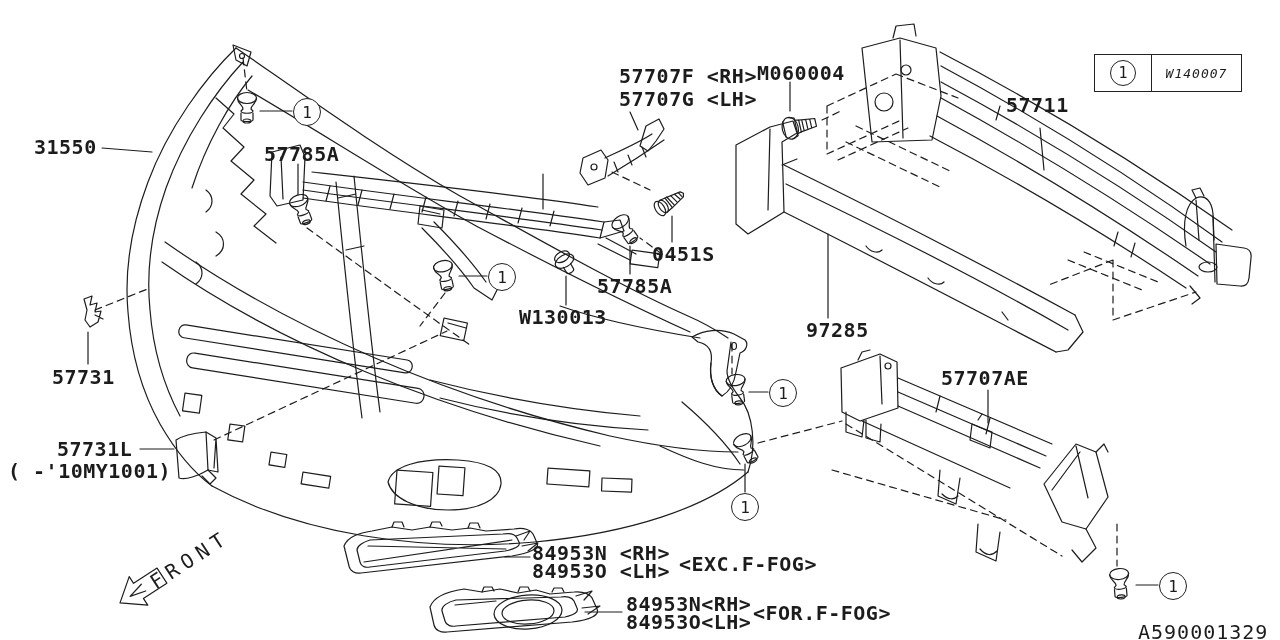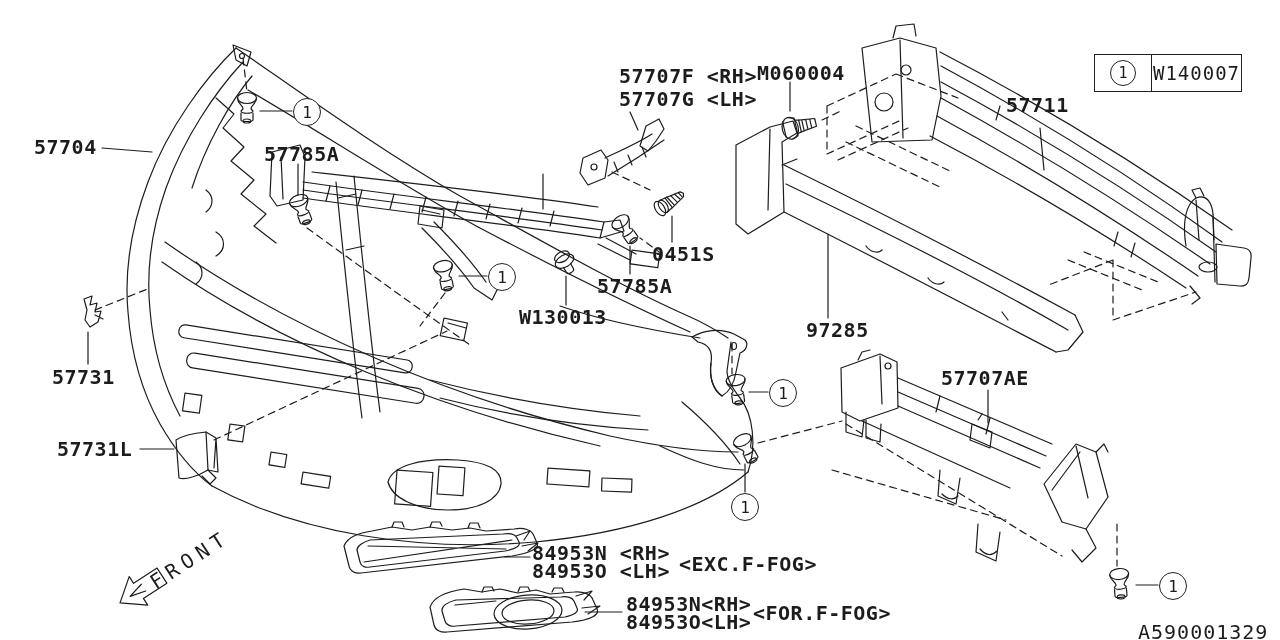--- a/index.html
+++ b/index.html
@@ -6,21 +6,21 @@
   #stage{position:relative;width:1280px;height:640px;background:#ffffff;overflow:hidden;
          font-family:"DejaVu Sans Mono","Liberation Mono",monospace;color:#1c1c1c;}
   #art{position:absolute;left:0;top:0;}
   .lbl{position:absolute;font-size:20px;line-height:22px;white-space:pre;letter-spacing:0.5px;font-weight:bold;}
   .refc{position:absolute;width:26px;height:26px;border:1.5px solid #222;border-radius:50%;
         display:flex;align-items:center;justify-content:center;font-size:16px;background:#fff;}
   #legend-box{position:absolute;left:1094px;top:54px;width:146px;height:36px;border:1.5px solid #222;
         display:flex;align-items:stretch;background:#fff;}
   #legend-ref-cell{width:56px;border-right:1.5px solid #222;display:flex;align-items:center;justify-content:center;}
   #legend-ref-cell .refc{position:static;width:24px;height:24px;font-size:15px;}
-  #legend-part-cell{flex:1;display:flex;align-items:center;justify-content:center;font-size:19px;letter-spacing:1px;}
+  #legend-part-cell{flex:1;display:flex;align-items:center;justify-content:center;font-size:13px;letter-spacing:1px;font-style:italic;}
   #front-label{position:absolute;left:152px;top:572px;font-size:20px;letter-spacing:6px;
         transform:rotate(-33deg);transform-origin:0 50%;}
   #drawing-number{position:absolute;left:1138px;top:620px;font-size:20px;letter-spacing:1px;}
   svg path, svg line, svg rect, svg ellipse, svg circle, svg polyline{
         fill:none;stroke:#1d1d1d;stroke-width:1.2;stroke-linecap:round;stroke-linejoin:round;}
   .dash{stroke-dasharray:7 5;}
 </style>
 </head>
 <body>
 
@@ -259,32 +259,33 @@
     <path class="dash" d="M1113,260 L1113,320 M1113,320 L1196,292 M1113,260 L1046,286"></path>
     <path class="dash" d="M1084,252 L1158,282 M1068,260 L1142,290"></path>
   </g>
 
   <g transform="translate(108,588) rotate(-33)">
     <path d="M52,10 L24,10 L24,2 L2,19 L24,36 L24,28 L52,28 Z"></path>
     <path d="M30,15 L14,19 L30,23"></path>
   </g>
 </svg>
 
-<div class="lbl" style="left:34px;top:136px">57704</div>
+<div class="lbl" style="left:34px;top:136px">31550</div>
 <div class="lbl" style="left:264px;top:143px">57785A</div>
 <div class="lbl" style="left:619px;top:65px">57707F &lt;RH&gt;</div>
 <div class="lbl" style="left:619px;top:88px">57707G &lt;LH&gt;</div>
 <div class="lbl" style="left:757px;top:62px">M060004</div>
 <div class="lbl" style="left:1006px;top:94px">57711</div>
 <div class="lbl" style="left:652px;top:243px">0451S</div>
 <div class="lbl" style="left:597px;top:275px">57785A</div>
 <div class="lbl" style="left:519px;top:306px">W130013</div>
 <div class="lbl" style="left:806px;top:319px">97285</div>
 <div class="lbl" style="left:52px;top:366px">57731</div>
 <div class="lbl" style="left:57px;top:438px">57731L</div>
+<div class="lbl" style="left:8px;top:460px">( -'10MY1001)</div>
 <div class="lbl" style="left:532px;top:542px">84953N &lt;RH&gt;</div>
 <div class="lbl" style="left:532px;top:560px">84953O &lt;LH&gt;</div>
 <div class="lbl" style="left:679px;top:553px">&lt;EXC.F-FOG&gt;</div>
 <div class="lbl" style="left:626px;top:593px">84953N&lt;RH&gt;</div>
 <div class="lbl" style="left:626px;top:611px">84953O&lt;LH&gt;</div>
 <div class="lbl" style="left:753px;top:602px">&lt;FOR.F-FOG&gt;</div>
 <div class="lbl" style="left:941px;top:367px">57707AE</div>
 
 <div class="refc" style="left:293px;top:98px">1</div>
 <div class="refc" style="left:488px;top:263px">1</div>

